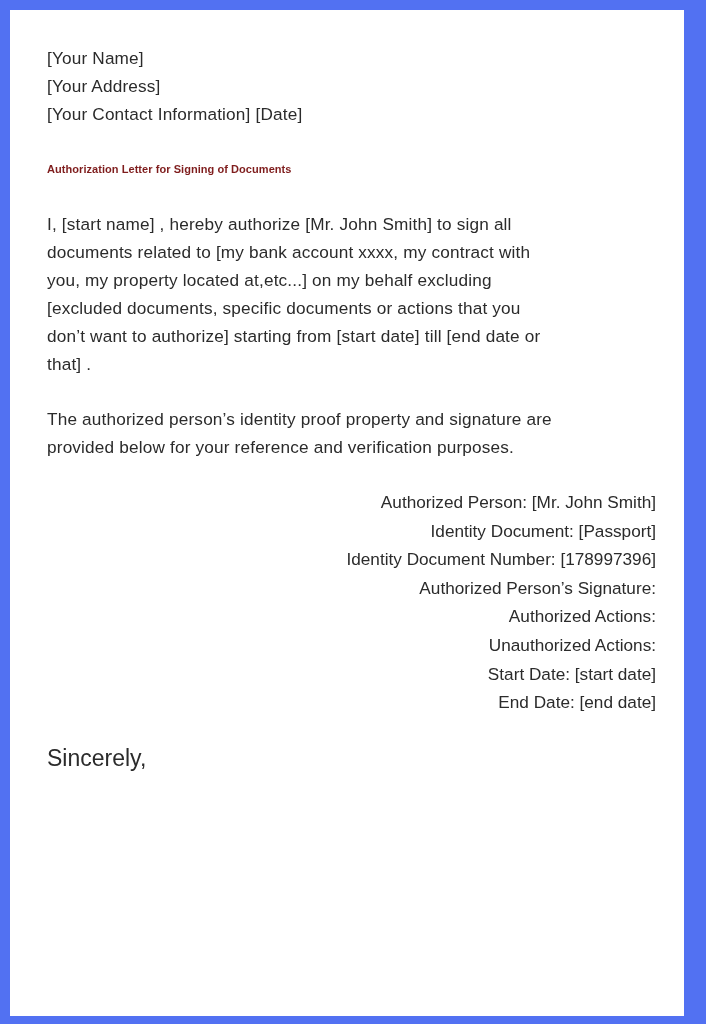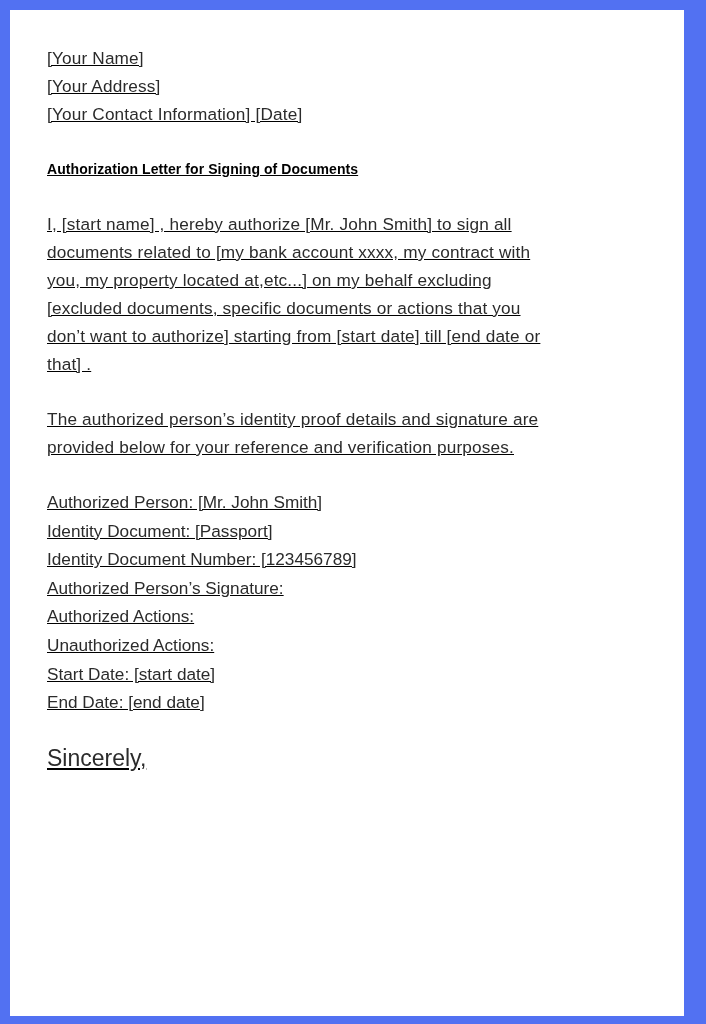--- a/index.html
+++ b/index.html
@@ -13,21 +13,20 @@
     font-family: "Liberation Sans", sans-serif;
     overflow: hidden;
   }
 
   #page-frame {
     box-sizing: border-box;
     width: 706px;
     height: 1024px;
     background: #5271f2;
     padding: 10px 22px 8px 10px;
-    text-decoration: underline;
   }
 
   #page-sheet {
     box-sizing: border-box;
     width: 100%;
     height: 100%;
     background: #ffffff;
     padding: 34px 28px 0 37px;
     overflow: hidden;
   }
@@ -38,32 +37,33 @@
 
   .line {
     font-size: 17.2px;
     line-height: 28px;
     color: #2b2b2b;
     white-space: pre-wrap;
     letter-spacing: 0.01em;
   }
 
   .doc-title {
-    font-size: 14px;
+    font-size: 11px;
     line-height: 28px;
-    color: #000000;
+    color: #7f1d1d;
     font-weight: 600;
     letter-spacing: 0.005em;
   }
 
   .detail-line {
     font-size: 17.2px;
     line-height: 28.6px;
     color: #2b2b2b;
     white-space: pre-wrap;
+    text-align: right;
   }
 
   .closing-line {
     font-size: 23px;
     line-height: 28px;
     color: #2b2b2b;
   }
 </style>
 </head>
 <body>
@@ -85,28 +85,28 @@
     <div class="doc-block">
       <div class="line">I, [start name] , hereby authorize [Mr. John Smith] to sign all</div>
       <div class="line">documents related to [my bank account xxxx, my contract with</div>
       <div class="line">you, my property located at,etc...] on my behalf excluding</div>
       <div class="line">[excluded documents, specific documents or actions that you</div>
       <div class="line">don’t want to authorize] starting from [start date] till [end date or</div>
       <div class="line">that] .</div>
     </div>
 
     <div class="doc-block">
-      <div class="line">The authorized person’s identity proof details and signature are</div>
+      <div class="line">The authorized person’s identity proof property and signature are</div>
       <div class="line">provided below for your reference and verification purposes.</div>
     </div>
 
     <div class="doc-block">
       <div class="detail-line">Authorized Person: [Mr. John Smith]</div>
       <div class="detail-line">Identity Document: [Passport]</div>
-      <div class="detail-line">Identity Document Number: [123456789]</div>
+      <div class="detail-line">Identity Document Number: [178997396]</div>
       <div class="detail-line">Authorized Person’s Signature:</div>
       <div class="detail-line">Authorized Actions:</div>
       <div class="detail-line">Unauthorized Actions:</div>
       <div class="detail-line">Start Date: [start date]</div>
       <div class="detail-line">End Date: [end date]</div>
     </div>
 
     <div class="doc-block">
       <div class="closing-line">Sincerely,</div>
     </div>

